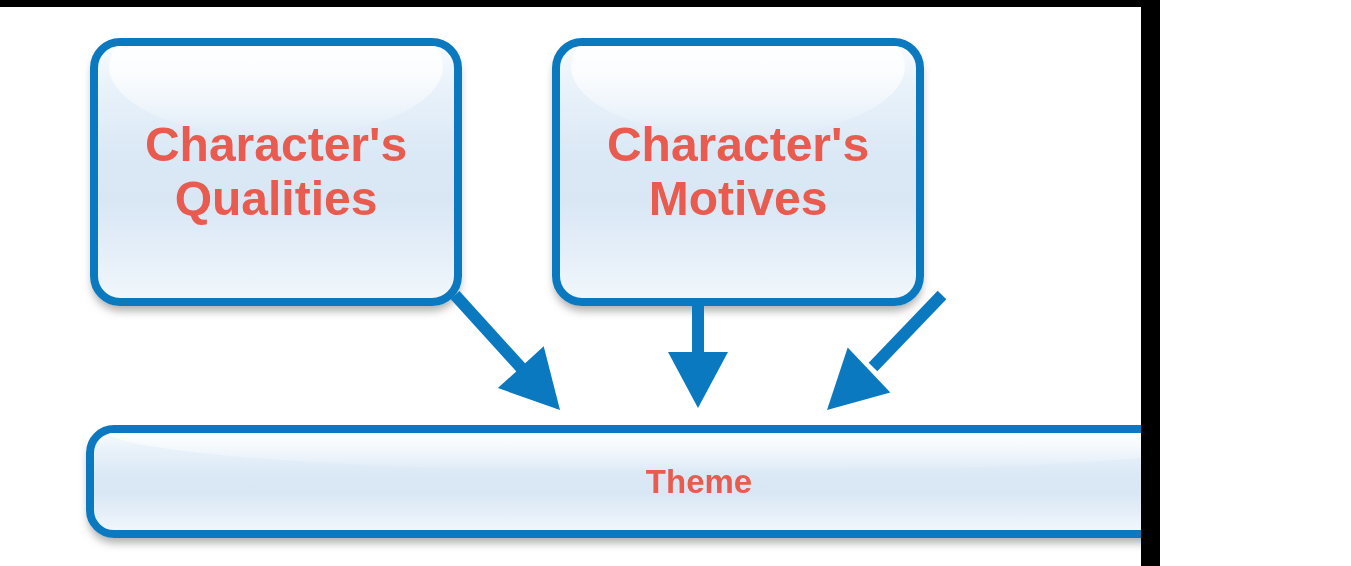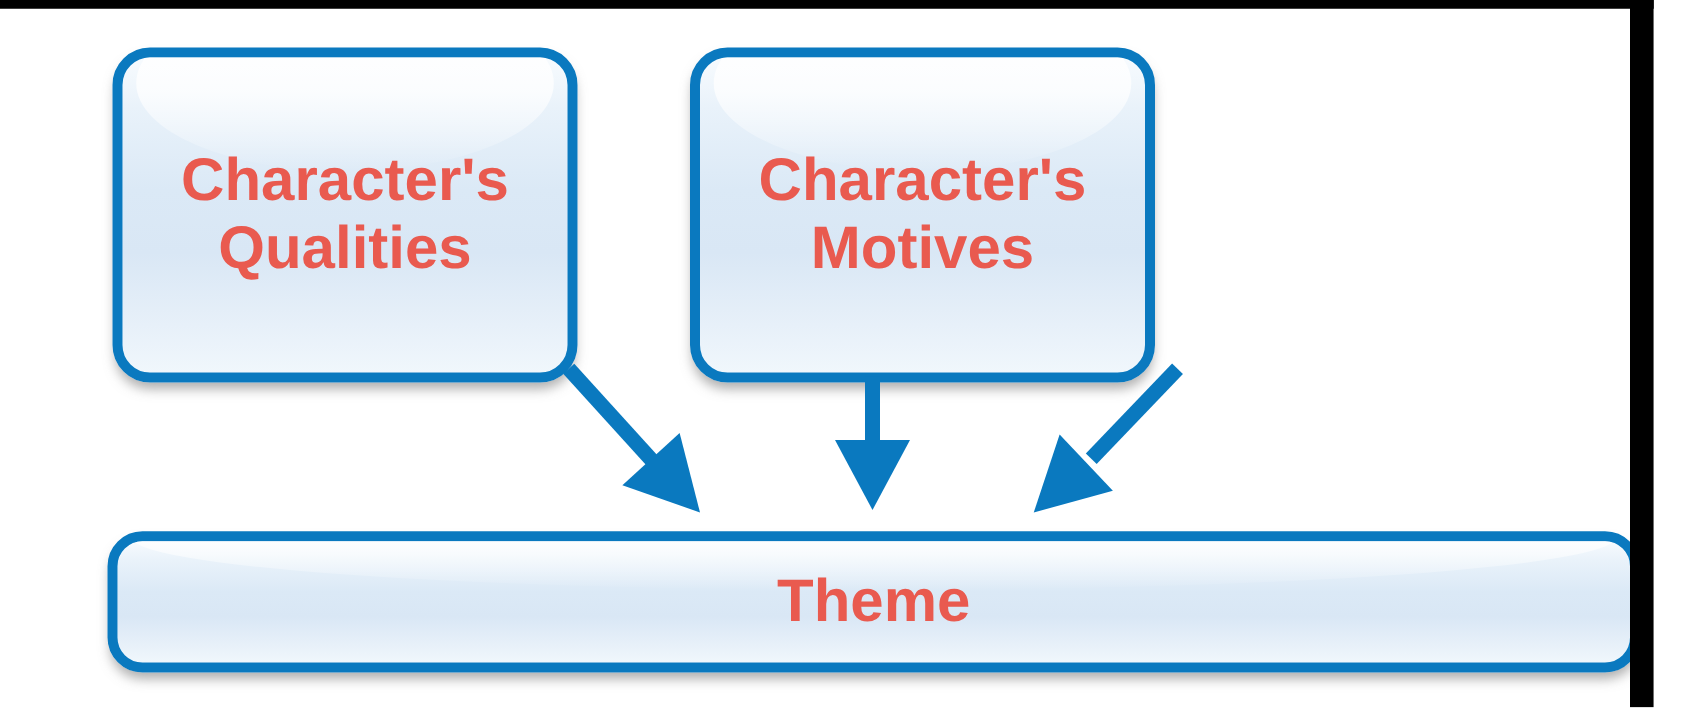--- a/index.html
+++ b/index.html
@@ -1,18 +1,18 @@
 <!DOCTYPE html>
 <html style="--node-border: #0A79BF; --node-label: #E95A4F; --arrow: #0A79BF; --frame: #000000;"><head>
 <meta charset="utf-8">
 <style>
   html,body{margin:0;padding:0;background:#ffffff;}
   #canvas{
     position:relative;
-    width:1323px;height:566px;
+    width:1160px;height:566px;
     background:#ffffff;
     overflow:hidden;
     font-family:"Liberation Sans", sans-serif;
   }
   .bar-top{
     position:absolute;left:0;top:0;width:1351px;height:7px;
     background:var(--frame,#000);
   }
   .bar-right{
     position:absolute;top:0;right:0;width:19px;height:566px;
@@ -47,21 +47,21 @@
   }
   .label{
     position:relative;
     color:var(--node-label,#E95A4F);
     font-weight:bold;
     font-size:48px;
     line-height:1.12;
     padding:0 26px;
   }
   .theme-label{
-    font-size:48px;
+    font-size:33px;
     line-height:1.0;
   }
   #node-qualities{left:90px;top:38px;width:372px;height:268px;}
   #node-motives  {left:508px;top:38px;width:372px;height:268px;margin-left:44px;}
   #node-actions  {left:926px;top:38px;width:372px;height:268px;}
   #node-theme    {left:86px;top:425px;width:1226px;height:113px;border-radius:28px;}
   #arrows-layer{
     position:absolute;left:0;top:0;width:1351px;height:566px;
     pointer-events:none;
   }

